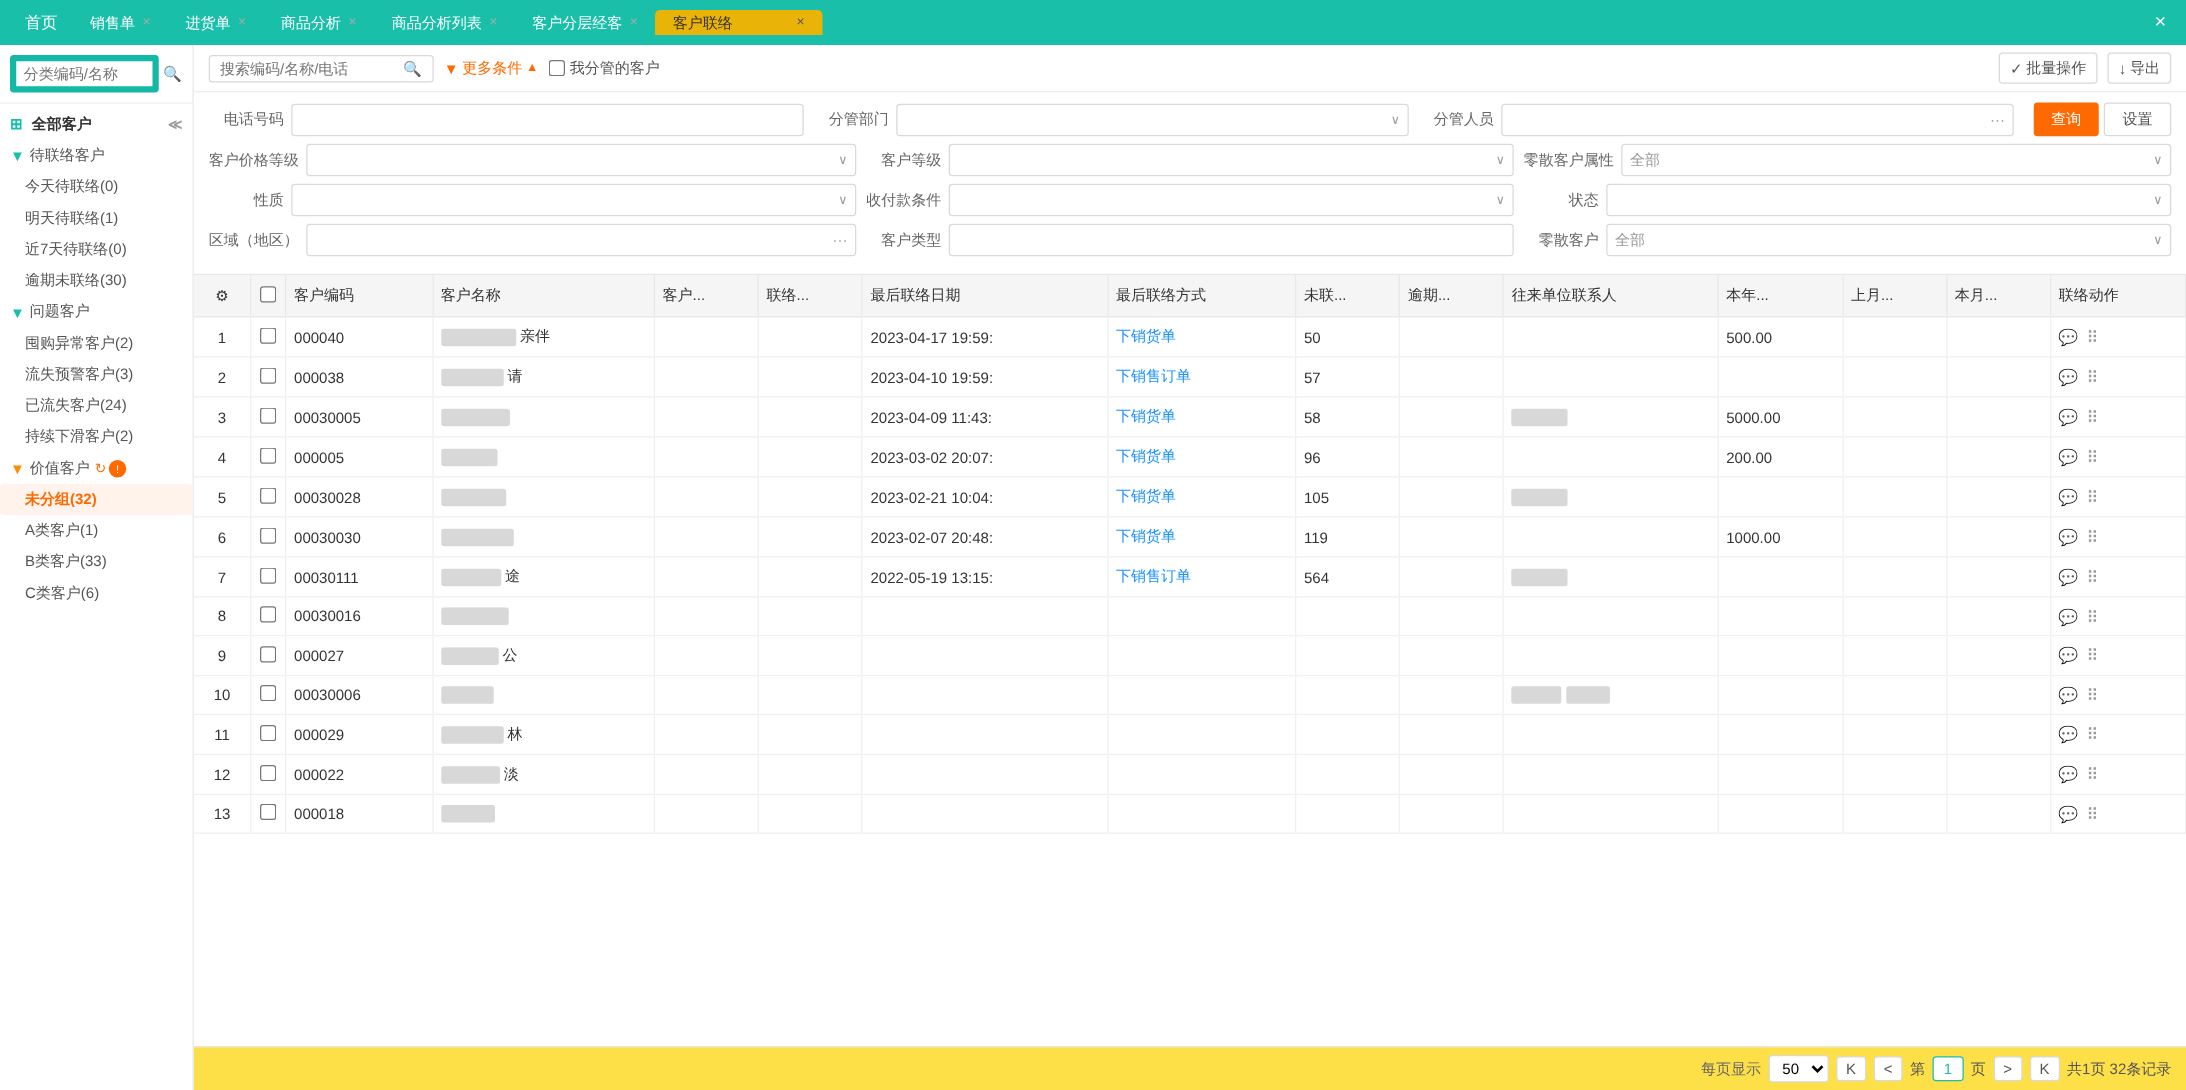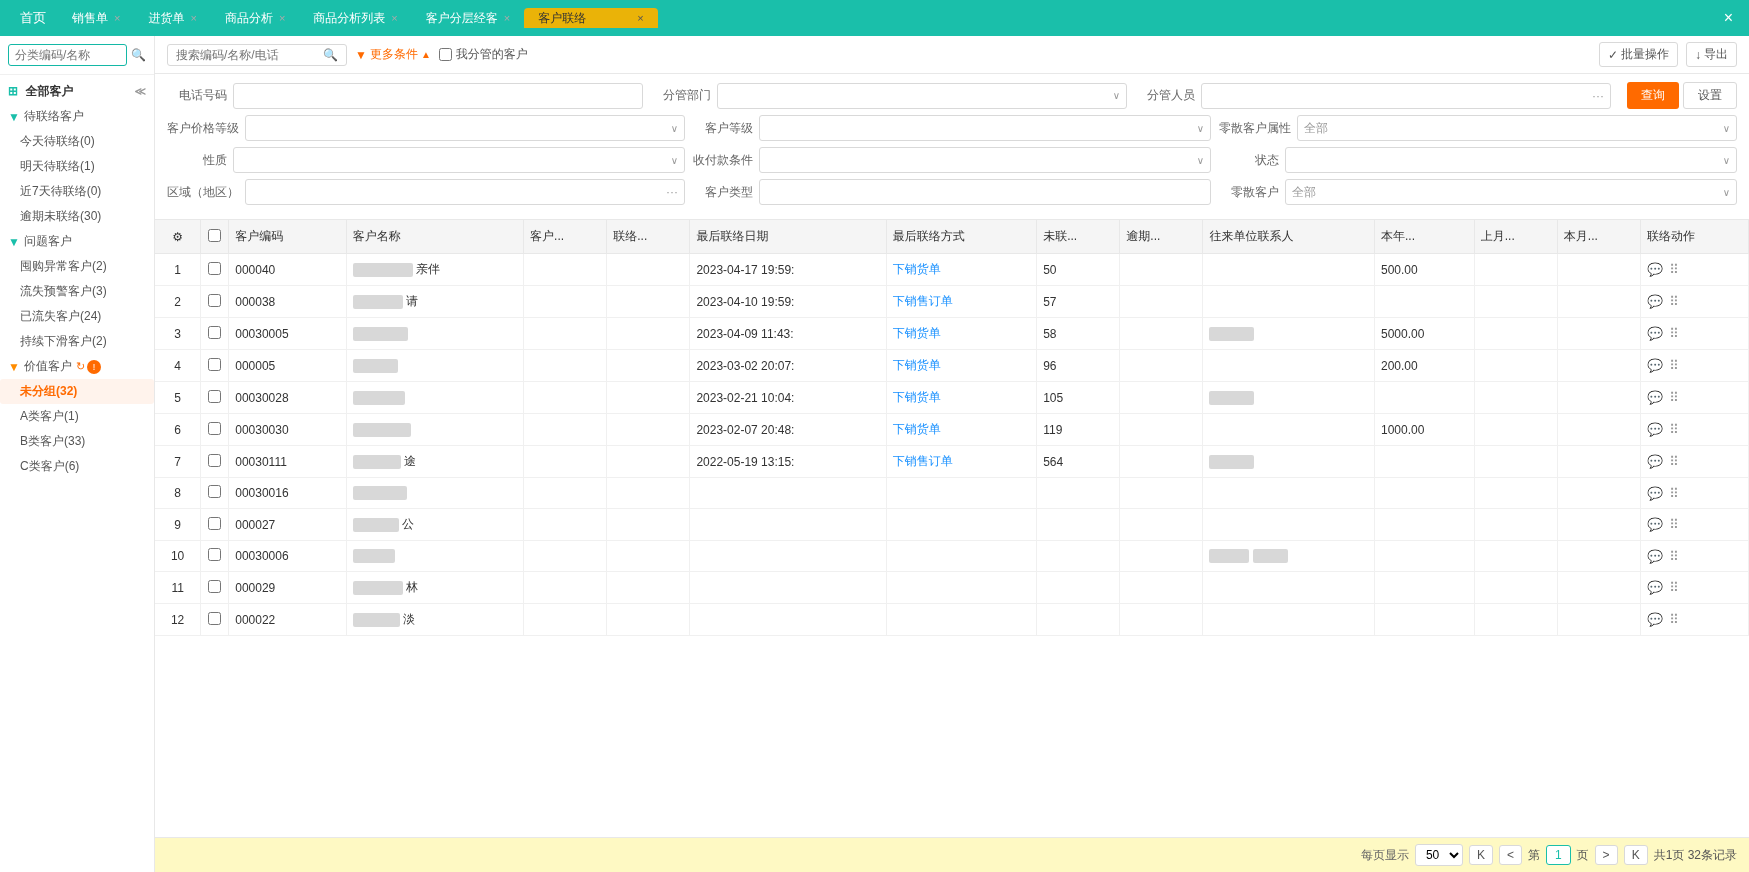--- a/index.html
+++ b/index.html
@@ -63,21 +63,21 @@
       flex-direction: column;
       overflow-y: auto;
     }
     .sidebar-search {
       display: flex;
       align-items: center;
       padding: 8px;
       border-bottom: 1px solid #f0f0f0;
     }
     .sidebar-search input {
-      border: 1px solid #14b8a6;
+      border: 5px solid #14b8a6;
       border-radius: 3px;
       padding: 3px 6px;
       width: 100%;
       outline: none;
       font-size: 12px;
       color: #4c1d95;
     }
     .sidebar-search .search-icon-btn {
       margin-left: 4px;
       color: #1abfaa;
@@ -271,21 +271,21 @@
     .link-text { color: #1890ff; cursor: pointer; text-decoration: none; }
     .action-icons { display: flex; gap: 6px; }
     .action-icon { color: #999; cursor: pointer; font-size: 13px; }
 
     
     .pagination-bar {
       display: flex;
       align-items: center;
       justify-content: flex-end;
       padding: 6px 12px;
-      background: #fef9c3;
+      background: #fde047;
       border-top: 1px solid #e8e8e8;
       gap: 6px;
       color: #555;
     }
     .pagination-bar .page-size-label { color: #666; }
     .pagination-bar .page-size-select {
       border: 1px solid #d9d9d9;
       border-radius: 3px;
       padding: 2px 6px;
       background: #fff;
@@ -807,20 +807,42 @@
     <td></td>
     <td></td>
     <td></td>
     <td>
       <div class="action-icons">
         <span class="action-icon">💬</span>
         <span class="action-icon">⠿</span>
       </div>
     </td>
   </tr>
+            <tr>
+    <td class="center">13</td>
+    <td class="center checkbox-col"><input type="checkbox" style=""></td>
+    <td>000018</td>
+    <td><span class="blurred-cell" style="width:43px"></span></td>
+    <td></td>
+    <td></td>
+    <td></td>
+    <td></td>
+    <td></td>
+    <td></td>
+    <td></td>
+    <td></td>
+    <td></td>
+    <td></td>
+    <td>
+      <div class="action-icons">
+        <span class="action-icon">💬</span>
+        <span class="action-icon">⠿</span>
+      </div>
+    </td>
+  </tr>
           </tbody>
       </table>
     </div>
 
     <div class="pagination-bar">
       <span class="page-size-label">每页显示</span>
       <select class="page-size-select">
         <option>50</option>
       </select>
       <button class="page-btn">K</button>

